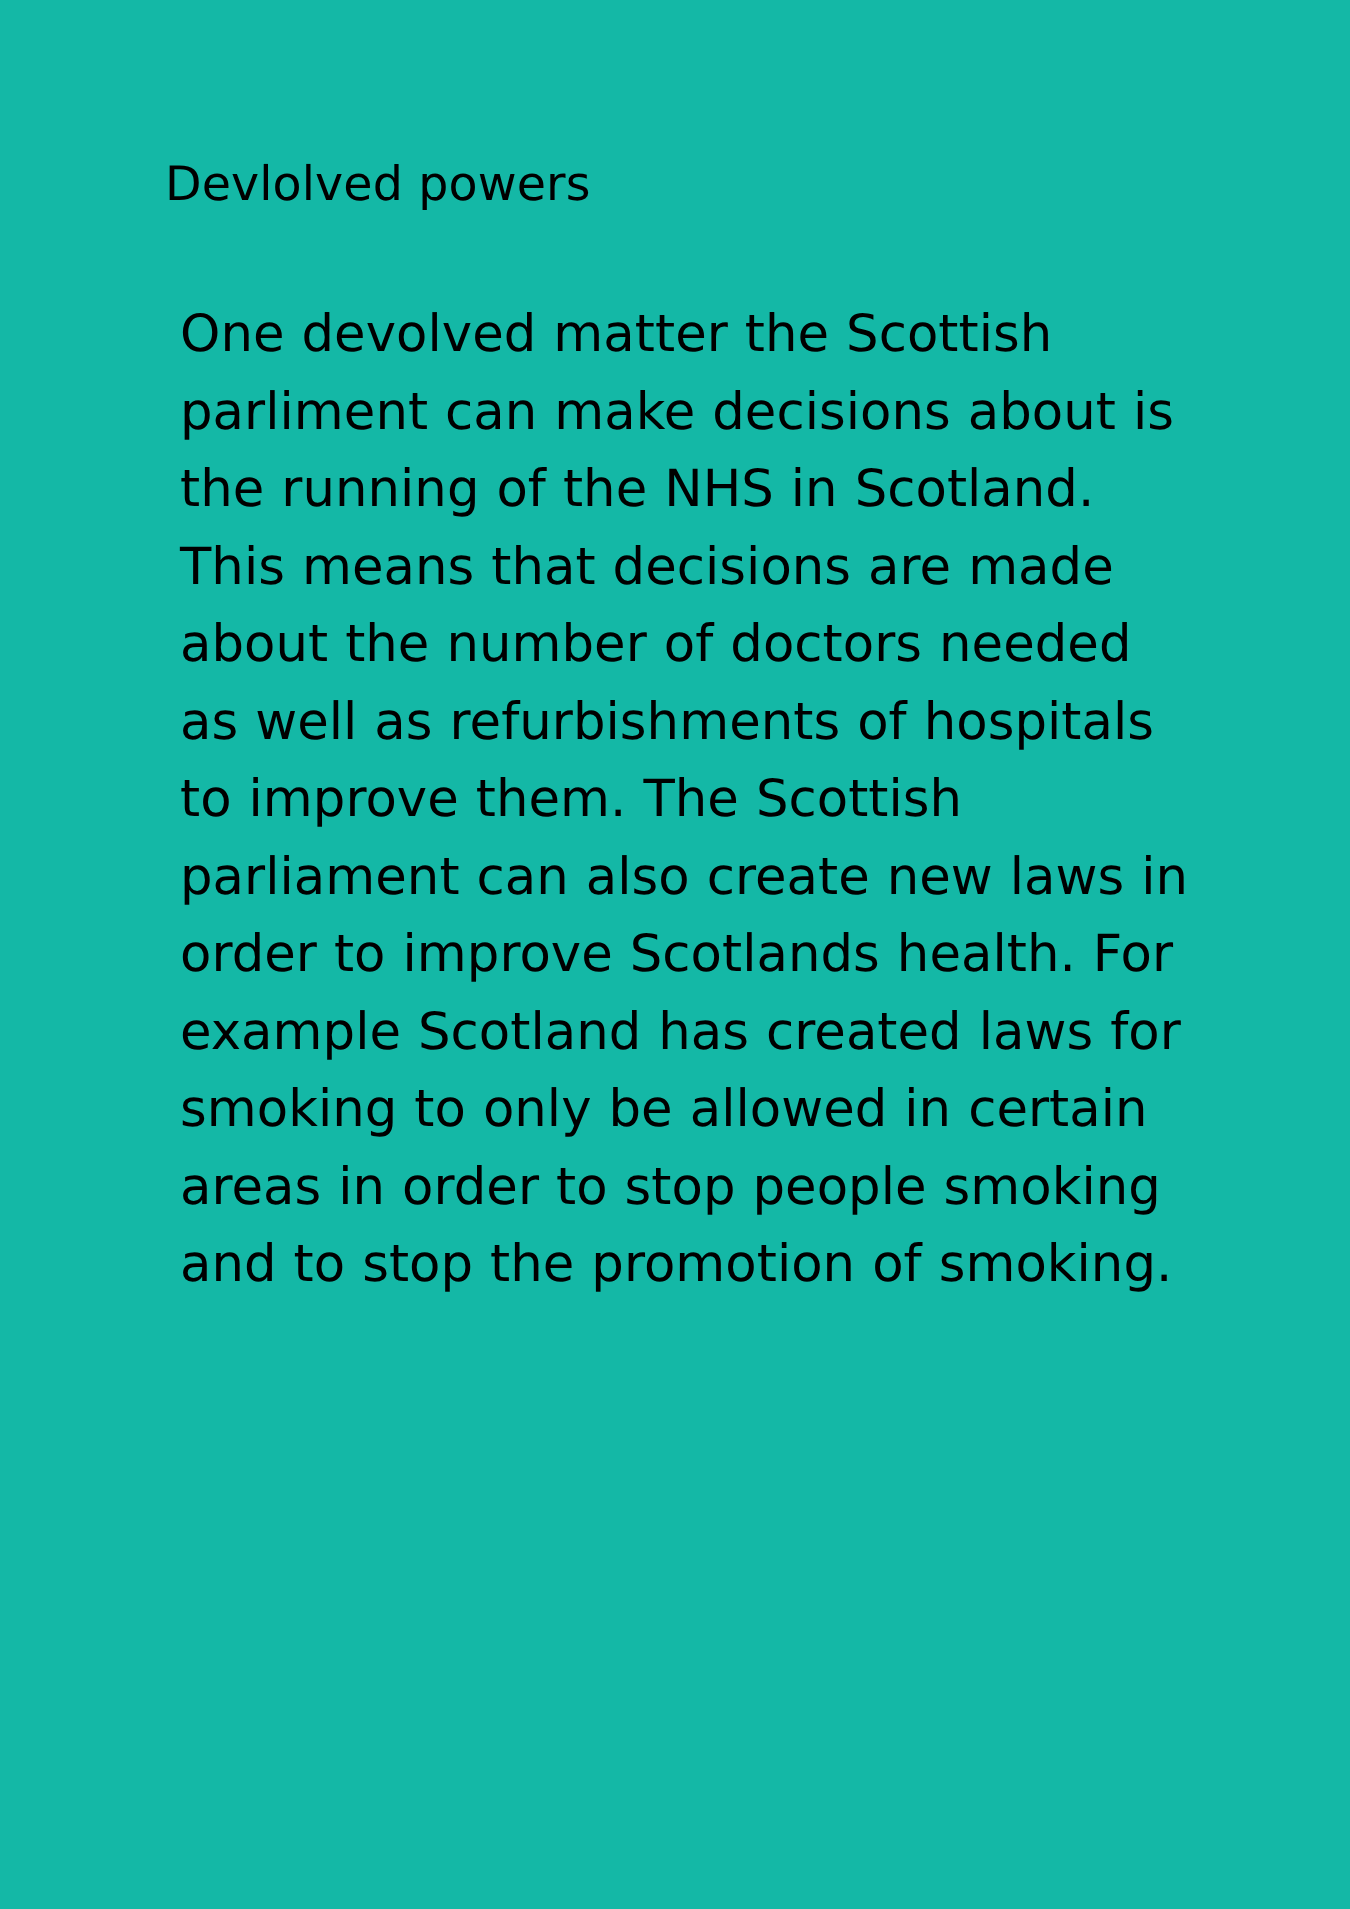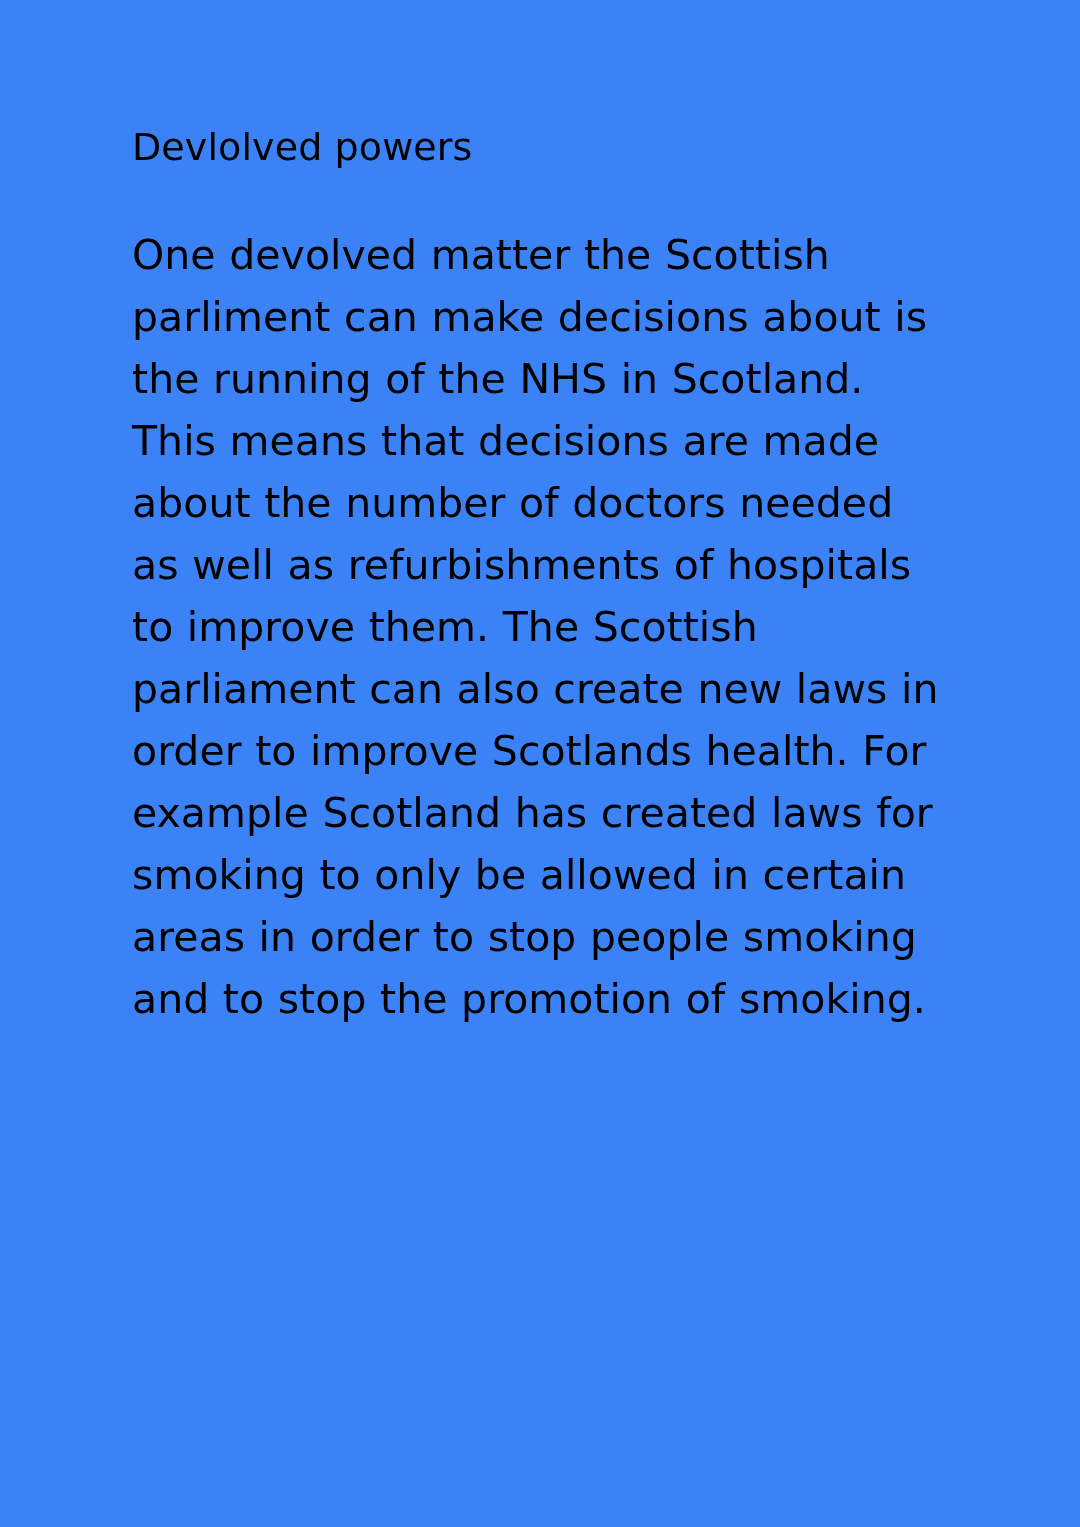--- a/index.html
+++ b/index.html
@@ -11,42 +11,42 @@
     width: 1080px;
     height: 1527px;
     font-family: "DejaVu Sans", sans-serif;
     color: #000000;
     overflow: hidden;
   }
   .page {
     position: relative;
     width: 1080px;
     height: 1527px;
-    background: #3b82f6;
+    background: #14b8a6;
     box-sizing: border-box;
     padding: 128px 110px 0 132px;
   }
   .doc-title {
     font-size: 38px;
     line-height: 1.0;
     font-weight: 400;
     margin: 0 0 0 0;
     letter-spacing: 0.1px;
   }
   .spacer-sm {
     height: 58px;
   }
   .spacer-para {
     height: 52px;
   }
   .body-para {
     font-size: 41px;
     line-height: 62px;
     font-weight: 400;
-    margin: 0;
+    margin: 12px;
     letter-spacing: 0.05px;
     max-width: 820px;
     word-spacing: 0.5px;
   }
 </style>
 </head>
 <body>
 
 <div class="page">
 

